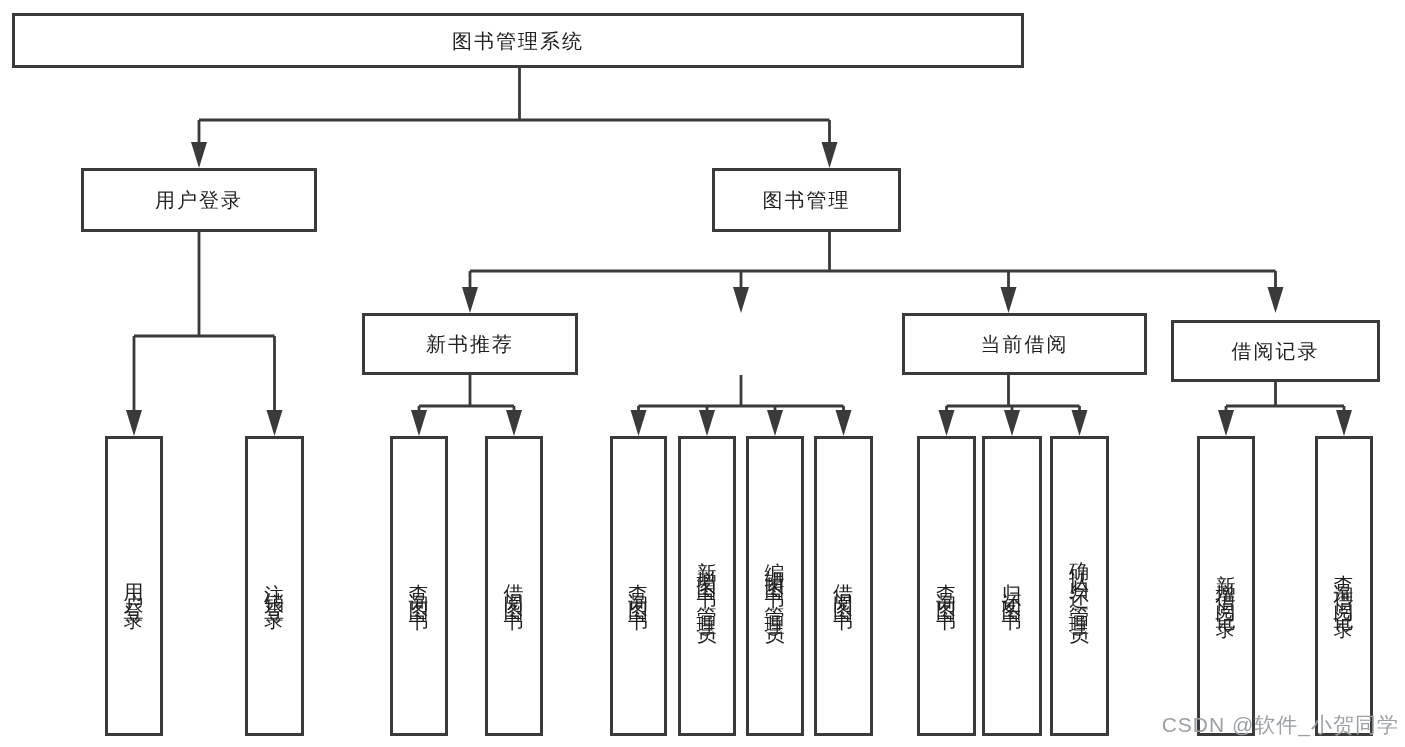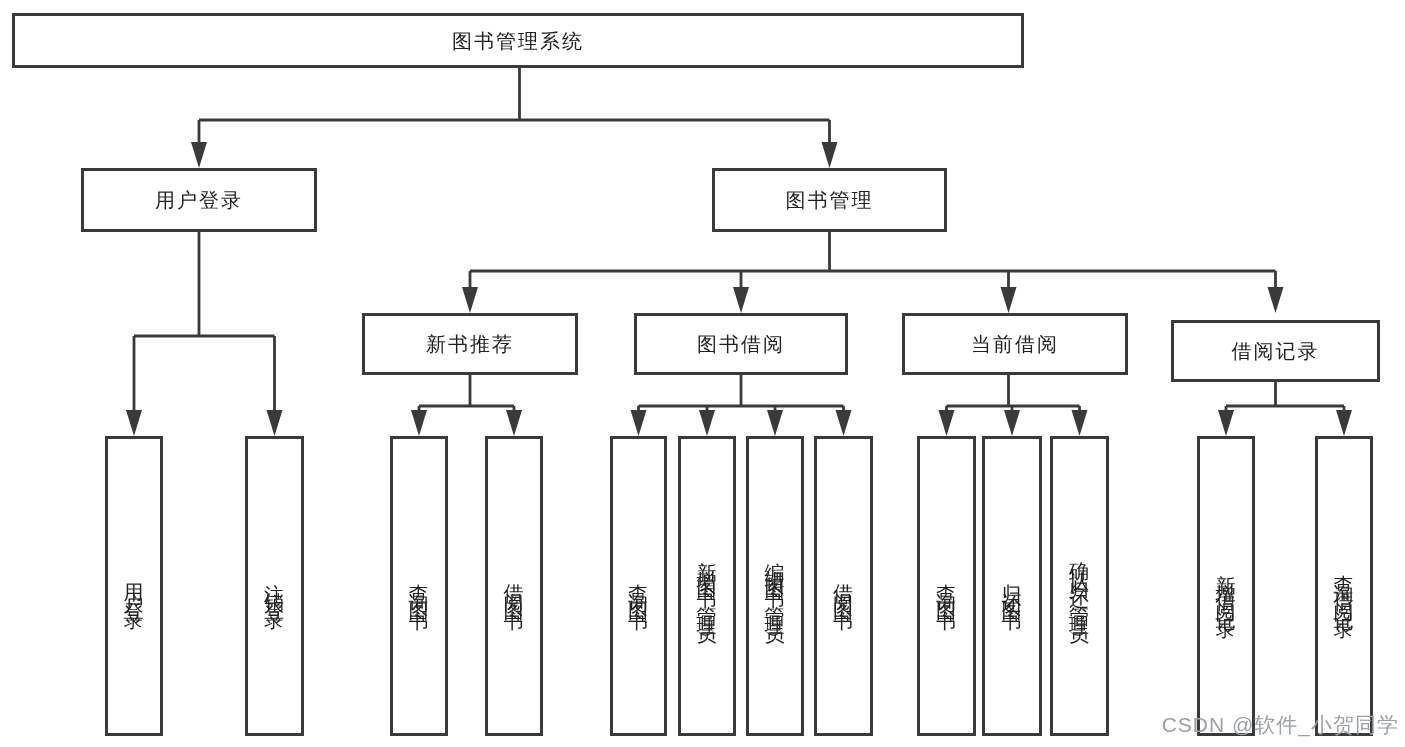--- a/index.html
+++ b/index.html
@@ -15,24 +15,24 @@
     font-size:20px; line-height:1; color:#1f1f1f; letter-spacing:2px;
     white-space:nowrap;
   }
   .vbox {
     writing-mode:vertical-rl; text-orientation:mixed;
     letter-spacing:9px; white-space:normal; font-size:20px;
   }
   
   .n-root { left:12px;  top:13px;  width:1012px; height:55px; }
   .n-l2a  { left:81px;  top:168px; width:236px;  height:64px; }
-  .n-l2b  { left:712px; top:168px; width:235px;  height:64px; }
+  .n-l2b  { left:712px; top:168px; width:189px;  height:64px; }
   .n-l3a  { left:362px; top:313px; width:216px;  height:62px; }
   .n-l3b  { left:634px; top:313px; width:214px;  height:62px; }
-  .n-l3c  { left:902px; top:313px; width:226px;  height:62px; }
+  .n-l3c  { left:902px; top:313px; width:245px;  height:62px; }
   .n-l3d  { left:1171px;top:320px; width:209px;  height:62px; }
   
   .leaf { top:436px; height:300px; }
   .f-g1a { left:105px;  width:58px; }
   .f-g1b { left:245px;  width:59px; }
   .f-g2a { left:390px;  width:58px; }
   .f-g2b { left:485px;  width:58px; }
   .f-g3a { left:610px;  width:57px; }
   .f-g3b { left:678px;  width:58px; }
   .f-g3c { left:746px;  width:58px; }
@@ -75,21 +75,20 @@
       M1071.5 410 L1087.5 410 L1079.5 436 Z
       M1218 410 L1234 410 L1226 436 Z  M1336 410 L1352 410 L1344 436 Z"></path>
   </svg>
 
   <div class="box n-root">图书管理系统</div>
 
   <div class="box n-l2a">用户登录</div>
   <div class="box n-l2b">图书管理</div>
 
   <div class="box n-l3a">新书推荐</div>
-  <div class="box n-l3b">图书借阅</div>
   <div class="box n-l3c">当前借阅</div>
   <div class="box n-l3d">借阅记录</div>
 
   <div class="box vbox leaf f-g1a">用户登录</div>
   <div class="box vbox leaf f-g1b">注销登录</div>
 
   <div class="box vbox leaf f-g2a">查询图书</div>
   <div class="box vbox leaf f-g2b">借阅图书</div>
 
   <div class="box vbox leaf f-g3a">查询图书</div>

